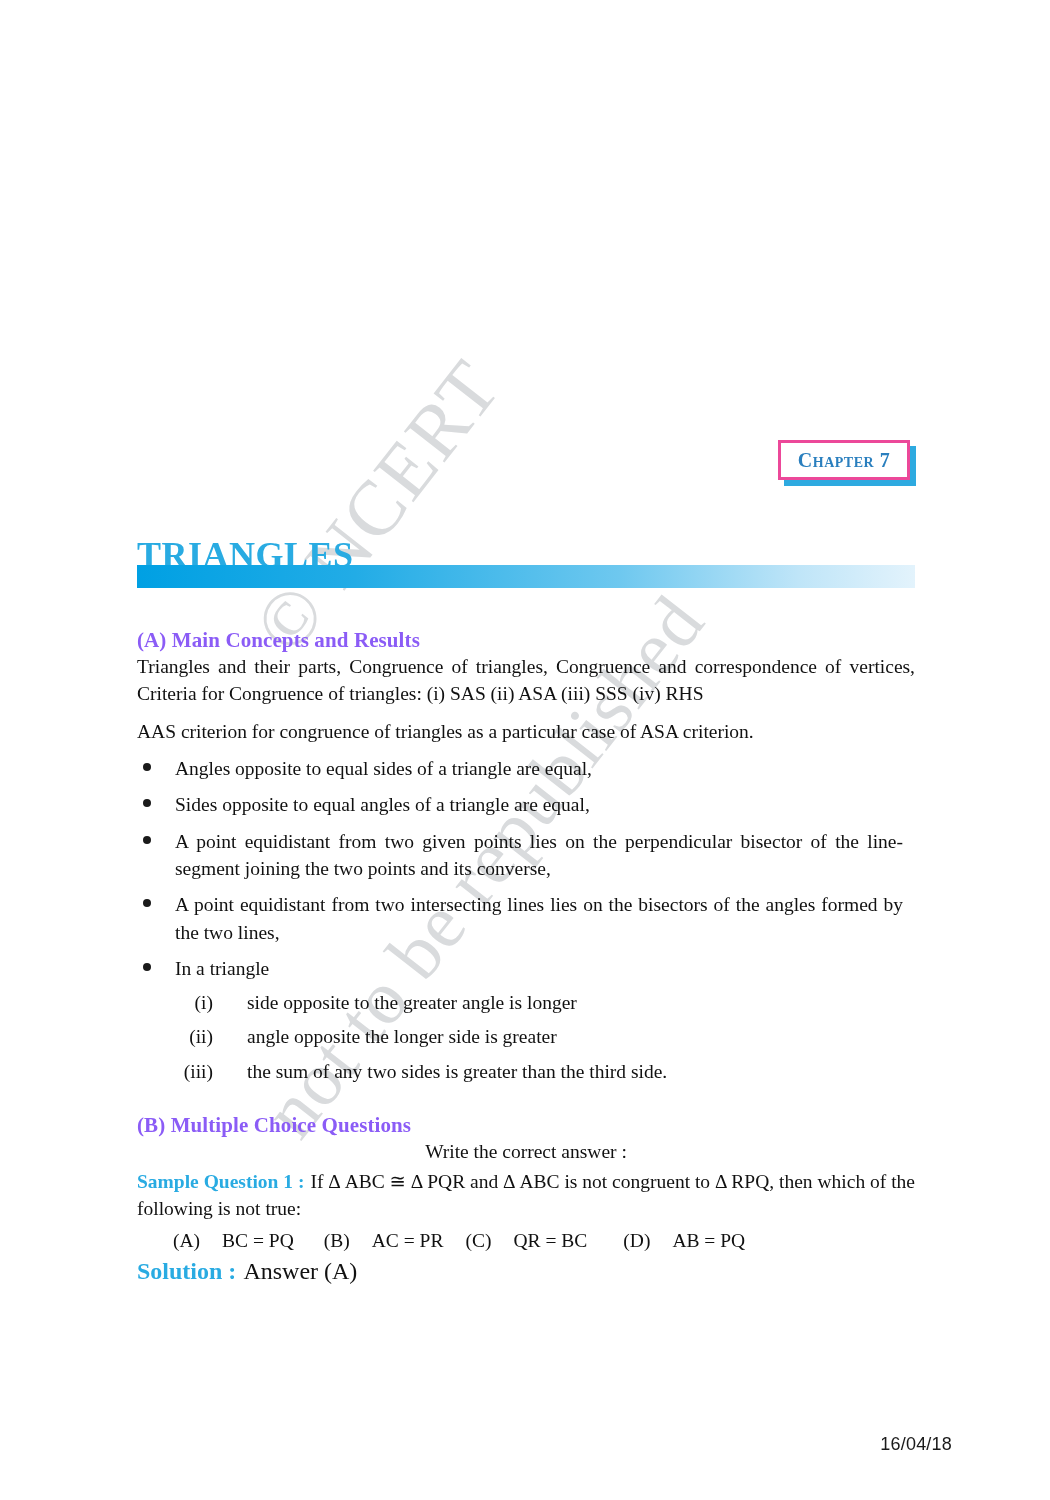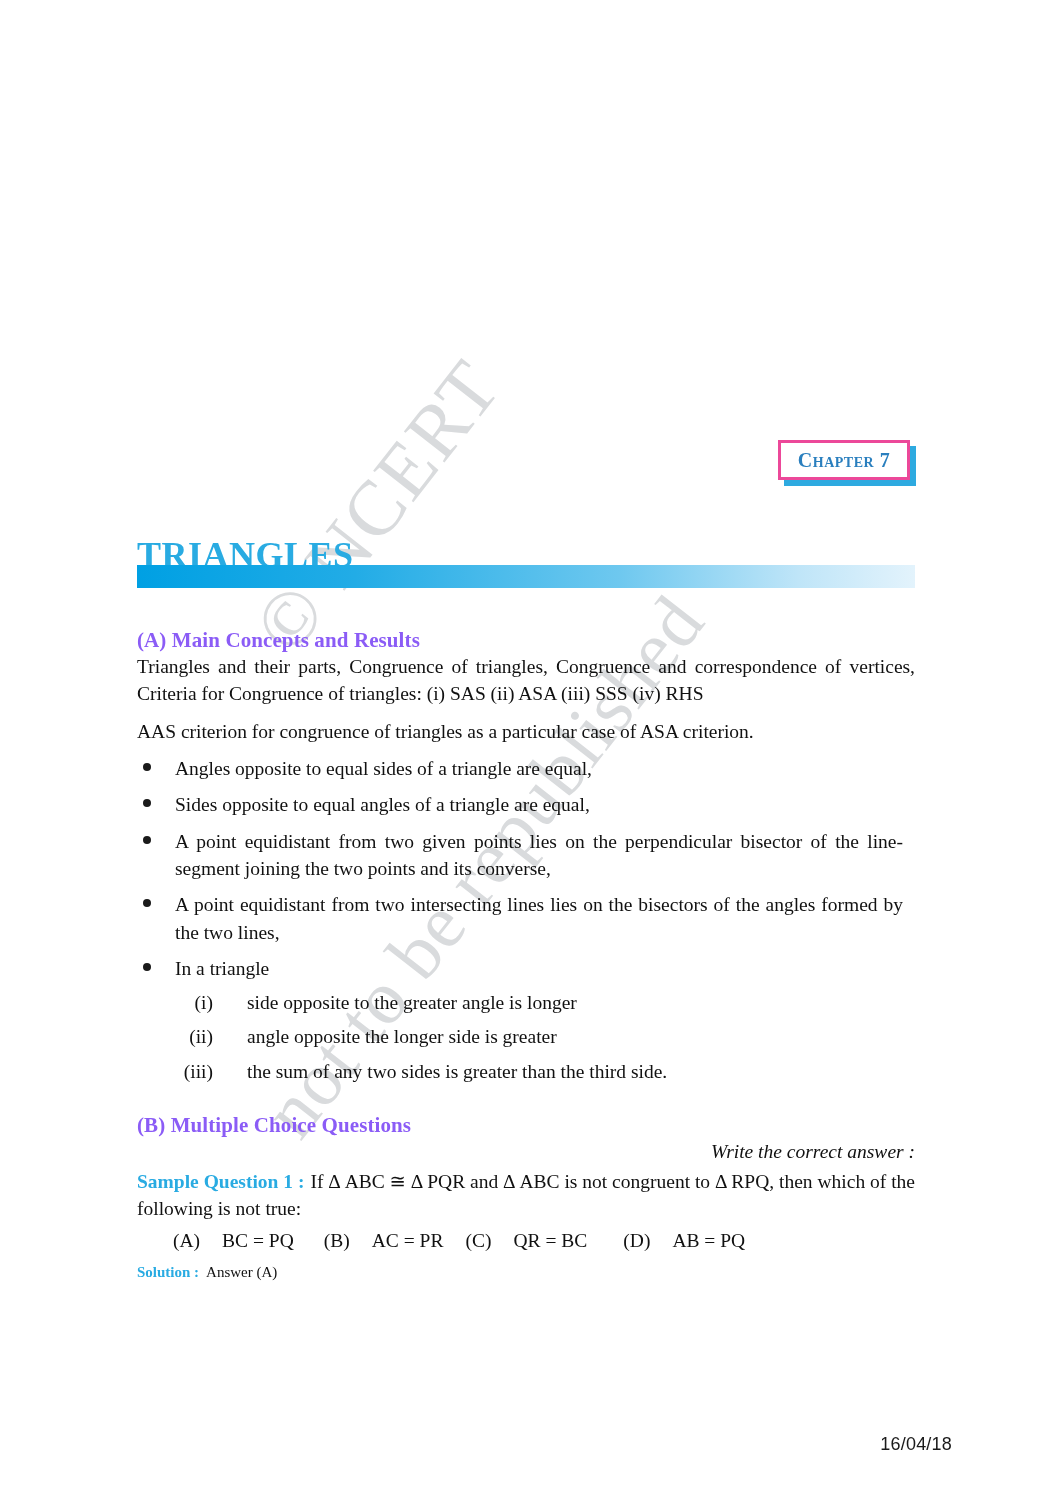--- a/index.html
+++ b/index.html
@@ -142,21 +142,21 @@
   .section-a-heading { margin-bottom: 13px; }
 
   p.para {
     margin: 0 0 2px 0;
     font-size: 19.5px;
     line-height: 1.40;
     text-align: justify;
     color: #111;
   }
   p.para.loose { margin-bottom: 10px; }
-  p.para.nojust { text-align: right; font-style: italic; }
+  p.para.nojust { text-align: center; }
 
   
   ul.bullets {
     list-style: none;
     margin: 9px 12px 0 0;
     padding: 0;
   }
   ul.bullets > li {
     position: relative;
     padding-left: 38px;
@@ -230,22 +230,21 @@
     white-space: nowrap;
   }
   .mcq-opt { display: inline-block; text-decoration: underline; }
   .mcq-key { display: inline-block; }
   .mcq-val { display: inline-block; }
   .gap-a { display: inline-block; width: 22px; }
   .gap-b { display: inline-block; width: 30px; }
   .gap-c { display: inline-block; width: 36px; }
 
   .solution-row {
-    margin-top: 7px;
-    font-size: 15px;
+    font-size: 24px;
     line-height: 1.40;
     color: #111;
   }
 
   
   .footer-date {
     position: absolute;
     right: 98px;
     top: 1434px;
     font-family: "Liberation Sans", "DejaVu Sans", sans-serif;

